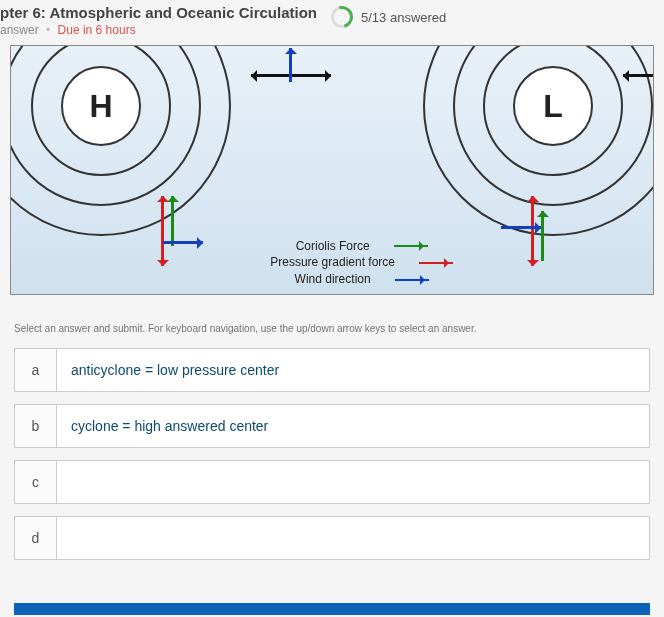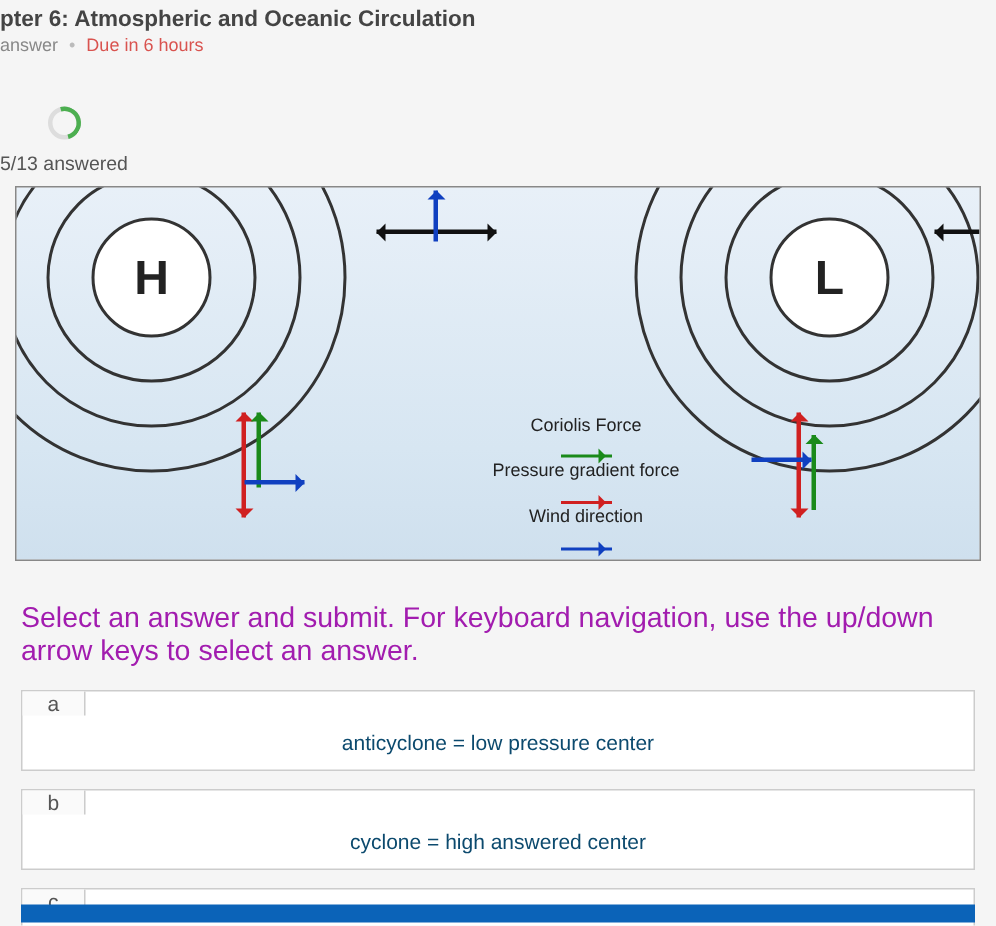--- a/index.html
+++ b/index.html
@@ -1,15 +1,15 @@
 <!DOCTYPE html>
 <html><head>
 <meta charset="utf-8">
 <style>
-  * { box-sizing: border-box; margin: 0; padding: 0; flex-direction: column; }
+  * { box-sizing: border-box; margin: 0; padding: 0; }
   body {
     font-family: -apple-system, BlinkMacSystemFont, "Segoe UI", Arial, sans-serif;
     background: #f5f5f5;
     width: 664px;
     height: 617px;
     overflow: hidden;
     position: relative;
     color: #333;
   }
   .header {
@@ -28,21 +28,21 @@
     font-size: 12px;
     color: #888;
     margin-top: 2px;
   }
   .due { color: #d9534f; }
   .dot { color: #bbb; margin: 0 4px; }
   .progress-wrap {
     display: flex;
     align-items: center;
     gap: 8px;
-    margin-top: 20px;
+    margin-top: 2px;
   }
   .progress-ring {
     width: 22px; height: 22px;
     border-radius: 50%;
     border: 3px solid #ddd;
     position: relative;
   }
   .progress-ring::after{
     content:"";
     position:absolute;
@@ -91,22 +91,22 @@
     position: absolute;
     right: 200px;
     bottom: 6px;
     font-size: 12px;
     color: #222;
     text-align: right;
   }
   .legend-row {
     display: flex;
     align-items: center;
-    justify-content: space-between;
-    gap: 12px;
+    justify-content: center;
+    gap: 24px;
     line-height: 1.4;
   }
   .arrow-ico {
     width: 34px; height: 2px;
     position: relative;
   }
   .arrow-ico::after{
     content:"";
     position:absolute;
     right:-1px; top:-4px;
@@ -121,22 +121,22 @@
   .h-arr{height:3px;background:currentColor;}
   .v-arr::before,.v-arr::after,.h-arr::before,.h-arr::after{content:"";position:absolute;border:6px solid transparent;}
   .h-arr.two::before{left:-6px;top:-4.5px;border-right-color:currentColor;}
   .h-arr.two::after{right:-6px;top:-4.5px;border-left-color:currentColor;}
   .h-arr.rightpt::after{right:-6px;top:-4.5px;border-left-color:currentColor;}
   .v-arr.two::before{top:-6px;left:-4.5px;border-bottom-color:currentColor;}
   .v-arr.two::after{bottom:-6px;left:-4.5px;border-top-color:currentColor;}
   .v-arr.uppt::before{top:-6px;left:-4.5px;border-bottom-color:currentColor;}
 
   .instruction {
-    font-size: 19px;
-    color: #a21caf;
+    font-size: 10px;
+    color: #737373;
     margin: 28px 14px 14px 14px;
   }
   .answers { margin: 0 14px; }
   .answer {
     display: flex;
     align-items: center;
     border: 1px solid #ccc;
     background: #fff;
     margin-bottom: 12px;
     min-height: 44px;

